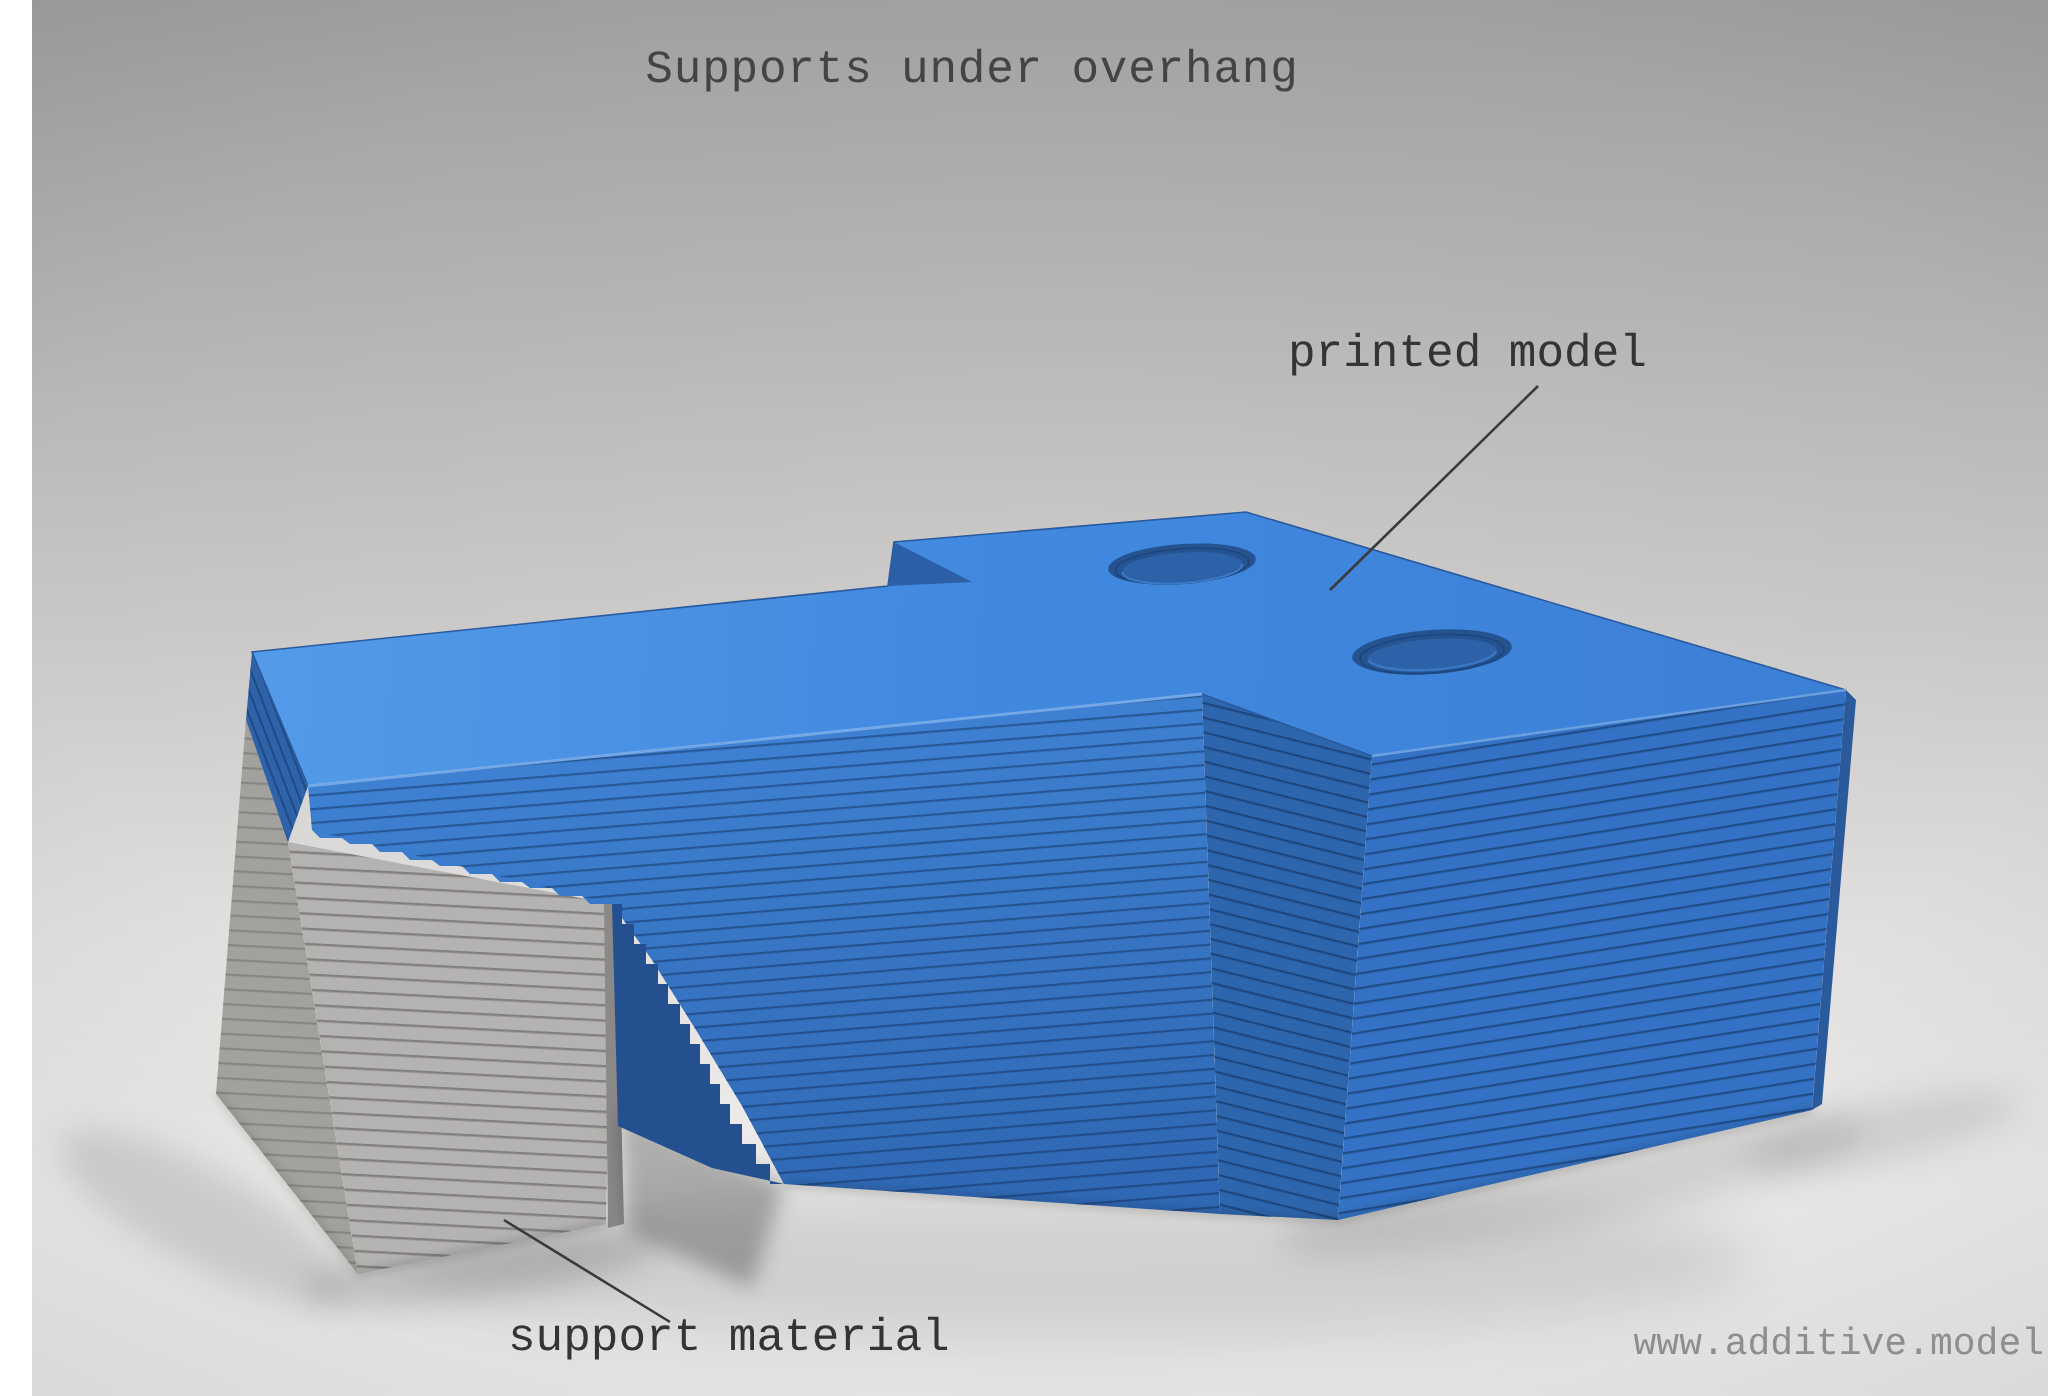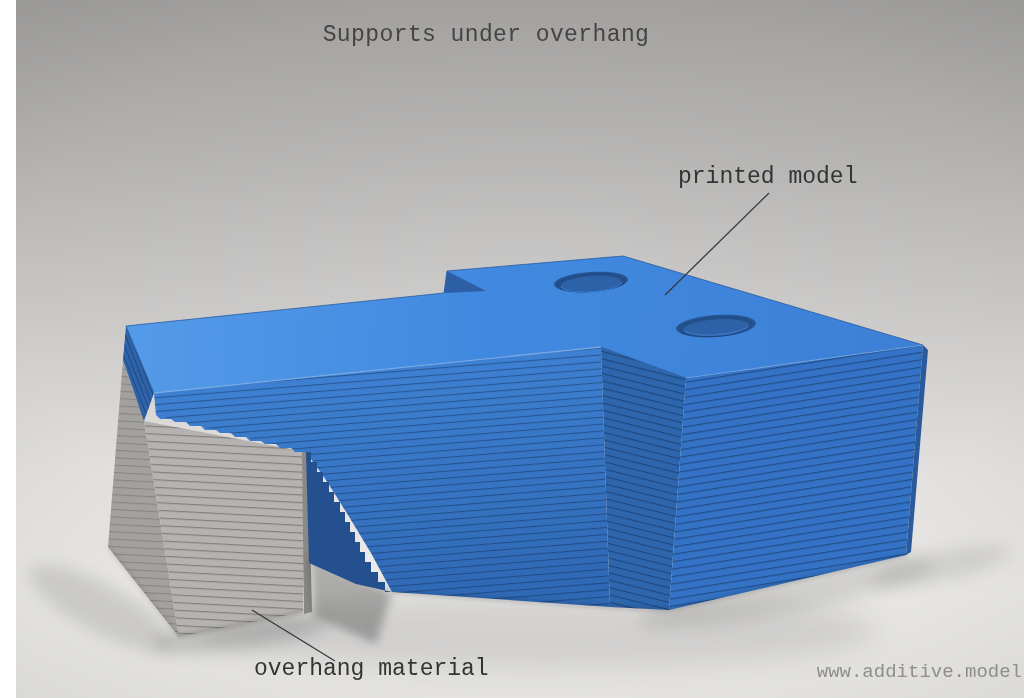--- a/index.html
+++ b/index.html
@@ -12,21 +12,21 @@
     margin-left:16px;
   }
   .vignette{
     position:absolute;inset:0;
     background:radial-gradient(ellipse 90% 75% at 50% 42%, rgba(255,255,255,0.10) 0%, rgba(255,255,255,0) 55%, rgba(0,0,0,0.10) 100%);
     pointer-events:none;
   }
   .render{position:absolute;left:0;top:0;}
   .txt{position:absolute;color:#343433;}
   .title{left:0;top:22px;width:940px;text-align:center;font-size:23px;letter-spacing:.4px;color:#454443;}
-  .lbl-printed{left:662px;top:164px;font-size:23px;}
+  .lbl-printed{left:628px;top:164px;font-size:23px;}
   .lbl-support{left:238px;top:656px;font-size:23px;}
   .watermark{right:18px;top:661px;font-size:19px;color:#8f8e8d;}
 </style>
 </head>
 <body>
 
 <div class="stage">
   <div class="vignette"></div>
 
   <svg class="render" width="1024" height="698" viewBox="0 0 1024 698">
@@ -138,15 +138,15 @@
       <polyline points="376,592 594,607 653,610 890,555" stroke="rgba(0,0,0,0.22)" stroke-width="2.4" fill="none"></polyline>
       <polyline points="92,547 163,637" stroke="rgba(0,0,0,0.20)" stroke-width="2" fill="none"></polyline>
     </g>
 
     <line x1="753" y1="193" x2="649" y2="295" stroke="#3a3a3a" stroke-width="1.3"></line>
     <line x1="236" y1="610" x2="319" y2="661" stroke="#3a3a3a" stroke-width="1.3"></line>
   </svg>
 
   <div class="txt title">Supports under overhang</div>
   <div class="txt lbl-printed">printed model</div>
-  <div class="txt lbl-support">overhang material</div>
+  <div class="txt lbl-support">support material</div>
   <div class="txt watermark">www.additive.model</div>
 </div>
 
 </body></html>

